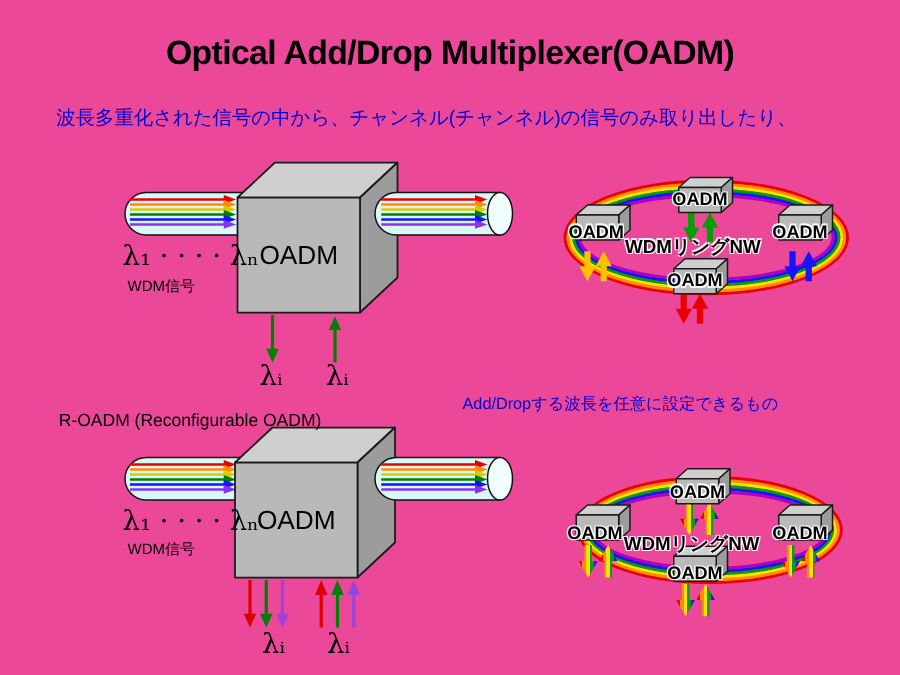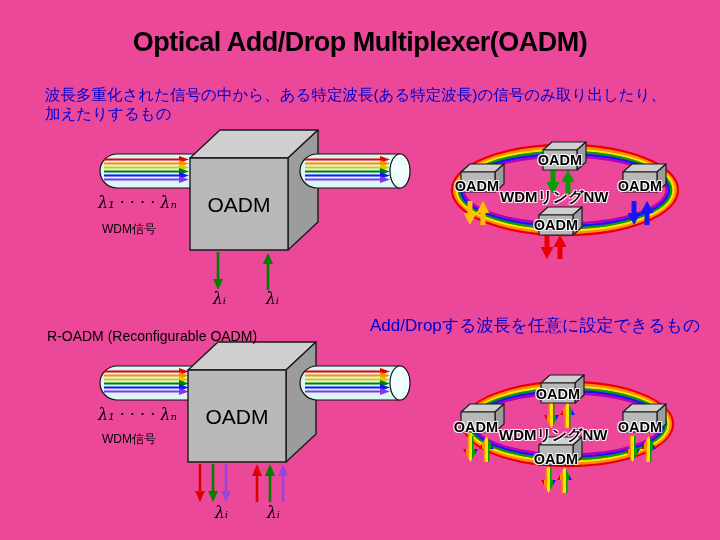--- a/index.html
+++ b/index.html
@@ -2,22 +2,22 @@
 <html><head>
 <meta charset="utf-8">
 <style>
   html,body{margin:0;padding:0;background:#fff;}
   .slide{position:relative;width:720px;height:540px;background:#ec4899;overflow:hidden;
          font-family:"Liberation Sans", sans-serif;color:#000;}
   .abs{position:absolute;}
   .title{top:27px;left:0;width:720px;text-align:center;font-size:27px;font-weight:bold;letter-spacing:-0.5px;}
   .intro{left:45px;top:85px;font-size:15.5px;line-height:19px;color:#0000CC;font-weight:500;}
   .heading{left:47px;top:328px;font-size:14px;}
-  .note{left:370px;top:314px;font-size:17px;color:#0000CC;font-weight:500;}
-  .lam{font-family:"DejaVu Serif", serif;font-style:italic;font-size:16px;}
+  .note{left:370px;top:314px;font-size:13px;color:#0000CC;font-weight:500;}
+  .lam{font-family:"DejaVu Serif", serif;font-size:22px;}
   .sig{font-size:12px;}
   .dev{width:98px;text-align:center;font-size:21px;}
   .node{width:64px;text-align:center;font-size:14.5px;font-weight:bold;line-height:16px;
         text-shadow:1px 1px 0 rgba(255,255,255,.85),-1px -1px 0 rgba(255,255,255,.85),1px -1px 0 rgba(255,255,255,.85),-1px 1px 0 rgba(255,255,255,.85);}
   .ringlbl{width:124px;text-align:left;font-size:15px;font-weight:bold;
         text-shadow:1px 1px 0 rgba(255,255,255,.85),-1px -1px 0 rgba(255,255,255,.85),1px -1px 0 rgba(255,255,255,.85),-1px 1px 0 rgba(255,255,255,.85);}
   .ctr{text-align:right;}
   svg{position:absolute;left:0;top:0;}
 </style>
 </head>
@@ -168,22 +168,21 @@
       <use href="#smallcube" transform="translate(541,375)"></use>
       <use href="#smallcube" transform="translate(461,404)"></use>
       <use href="#smallcube" transform="translate(623,404)"></use>
       <use href="#smallcube" transform="translate(539,437)"></use>
     </g>
   </svg>
 
   <div class="abs title">Optical Add/Drop Multiplexer(OADM)</div>
 
   <div class="abs intro">
-    <div>波長多重化された信号の中から、ある特定波長(ある特定波長)の信号のみ取り出したり、</div>
-    <div>加えたりするもの</div>
+    <div>波長多重化された信号の中から、チャンネル(チャンネル)の信号のみ取り出したり、</div>
   </div>
 
   <div class="abs lam" style="left:98px;top:193px;">λ₁ · · · · λₙ</div>
   <div class="abs sig" style="left:102px;top:221px;">WDM信号</div>
   <div class="abs dev" style="left:190px;top:193px;">OADM</div>
   <div class="abs lam ctr" style="left:196px;top:289px;width:30px;">λᵢ</div>
   <div class="abs lam ctr" style="left:249px;top:289px;width:30px;">λᵢ</div>
 
   <div class="abs heading">R-OADM (Reconfigurable OADM)</div>
   <div class="abs note">Add/Dropする波長を任意に設定できるもの</div>

